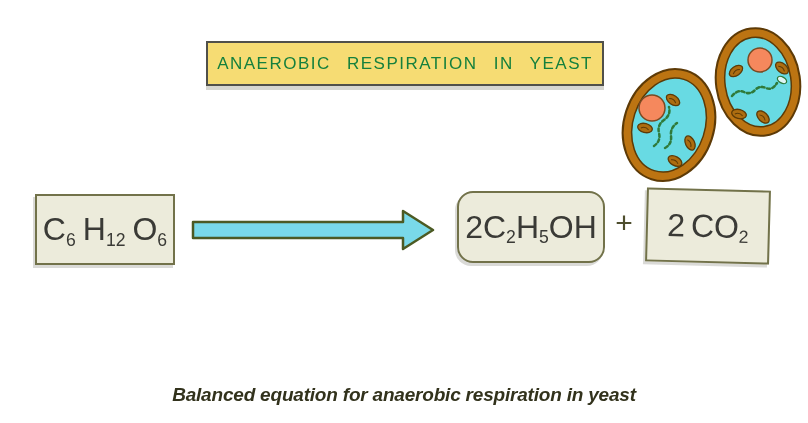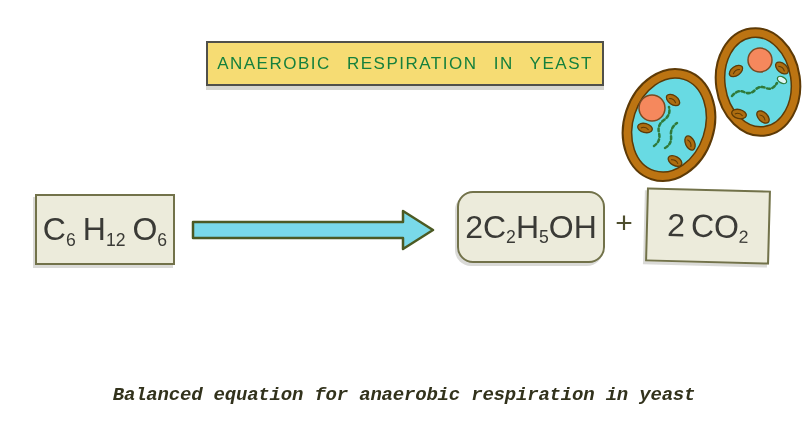--- a/index.html
+++ b/index.html
@@ -88,21 +88,20 @@
   .caption {
     position: absolute;
     left: 0; right: 0;
     top: 384px;
     text-align: center;
     font-size: 19px;
     font-weight: bold;
     font-style: italic;
     letter-spacing: -0.2px;
     color: #32321c;
-    font-family: Liberation Mono, monospace;
   }
 </style>
 </head>
 <body>
 
 <div id="canvas">
 
   <div class="banner">
     <span>ANAEROBIC RESPIRATION IN YEAST</span>
   </div>

